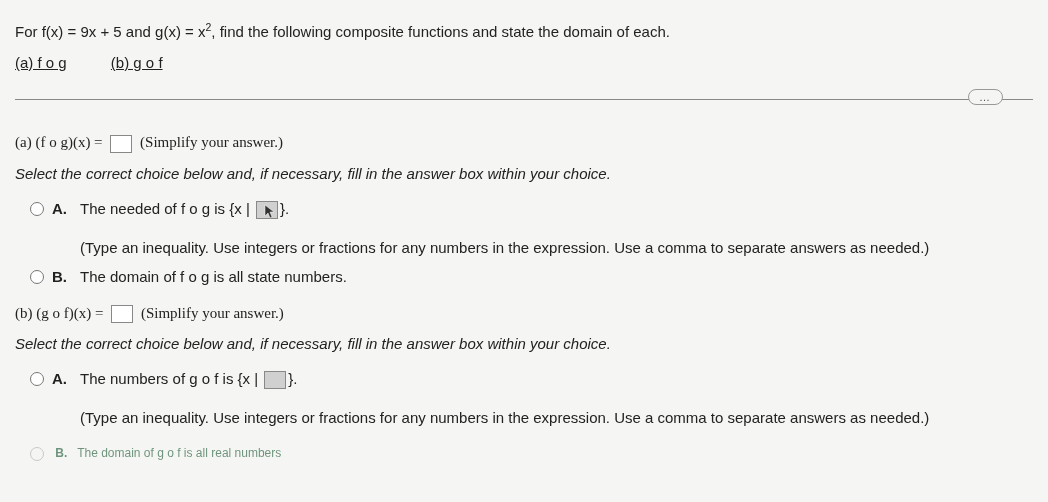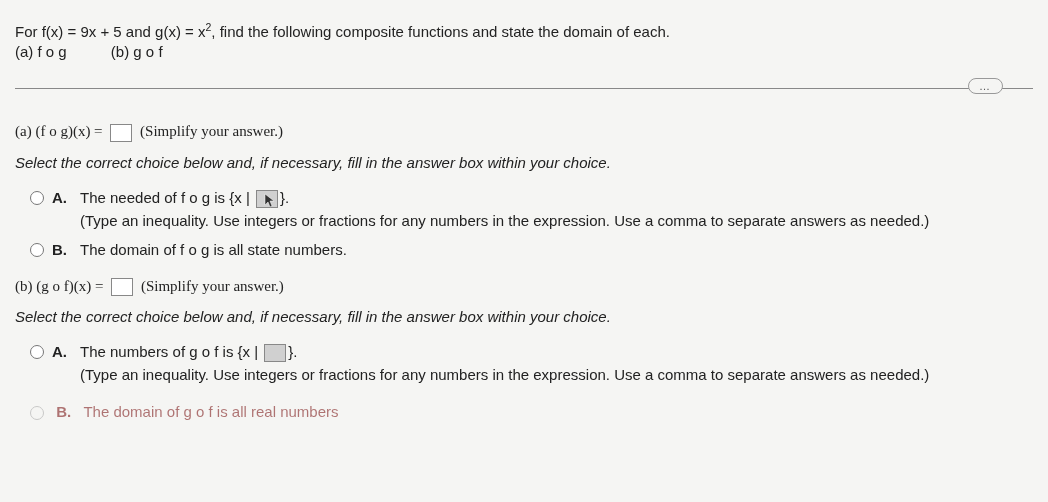--- a/index.html
+++ b/index.html
@@ -12,28 +12,29 @@
       font-size: 15px;
       color: #222;
       background: #f5f5f3;
       width: 1048px;
       height: 502px;
       padding: 20px 15px;
       position: relative;
       overflow: hidden;
     }
     .question-text {
-      margin-bottom: 1px;
+      margin-bottom: 12px;
       line-height: 1.4;
     }
     .parts-row {
       margin-bottom: 18px;
     }
     .part-label {
       margin-right: 40px;
+      text-decoration: underline;
     }
     .divider-row {
       position: relative;
       height: 20px;
       margin-bottom: 25px;
     }
     .hr-line {
       border: none;
       border-top: 1px solid #888;
       position: absolute;
@@ -119,26 +120,26 @@
     }
     .option-letter {
       font-weight: bold;
       margin-right: 10px;
       min-width: 18px;
     }
     .option-content {
       flex: 1;
     }
     .option-hint {
-      margin-top: 4px;
+      margin-top: 20px;
     }
     .cutoff {
-      color: #7f1d1d;
+      color: #14532d;
       margin-left: 15px;
-      font-size: 15px;
+      font-size: 12px;
       opacity: 0.6;
     }
     .cutoff .radio-placeholder {
       display: inline-block;
       width: 14px;
       height: 14px;
       border: 1px solid #aaa;
       border-radius: 50%;
       vertical-align: middle;
       margin-right: 8px;

